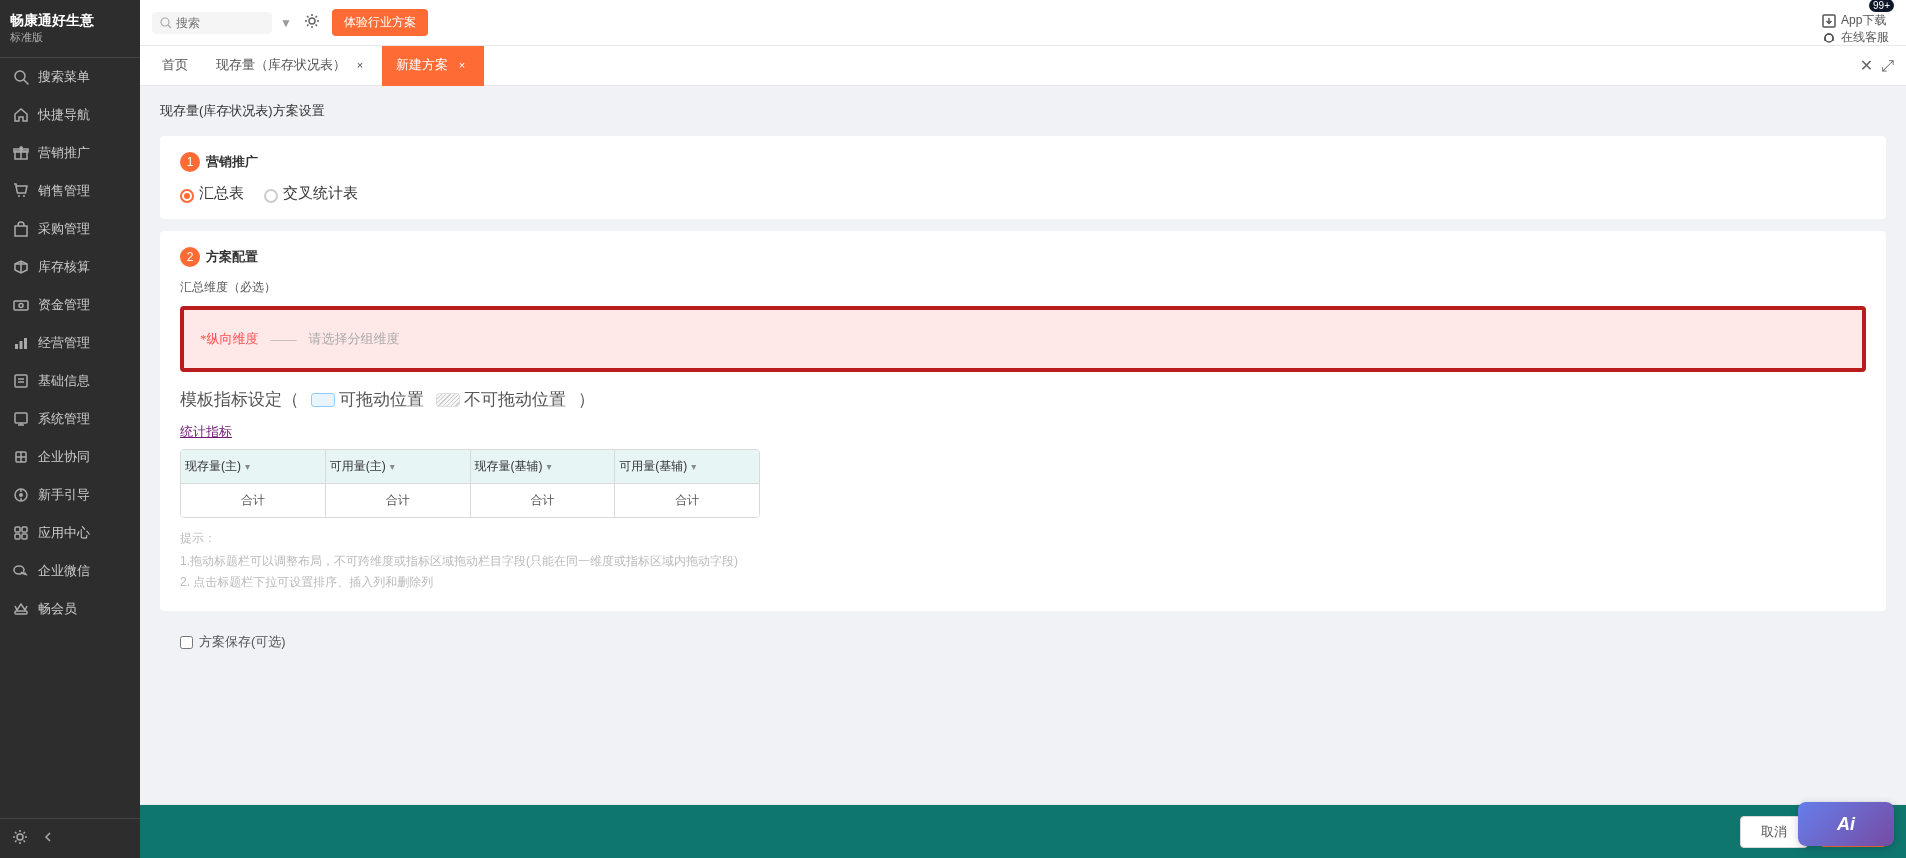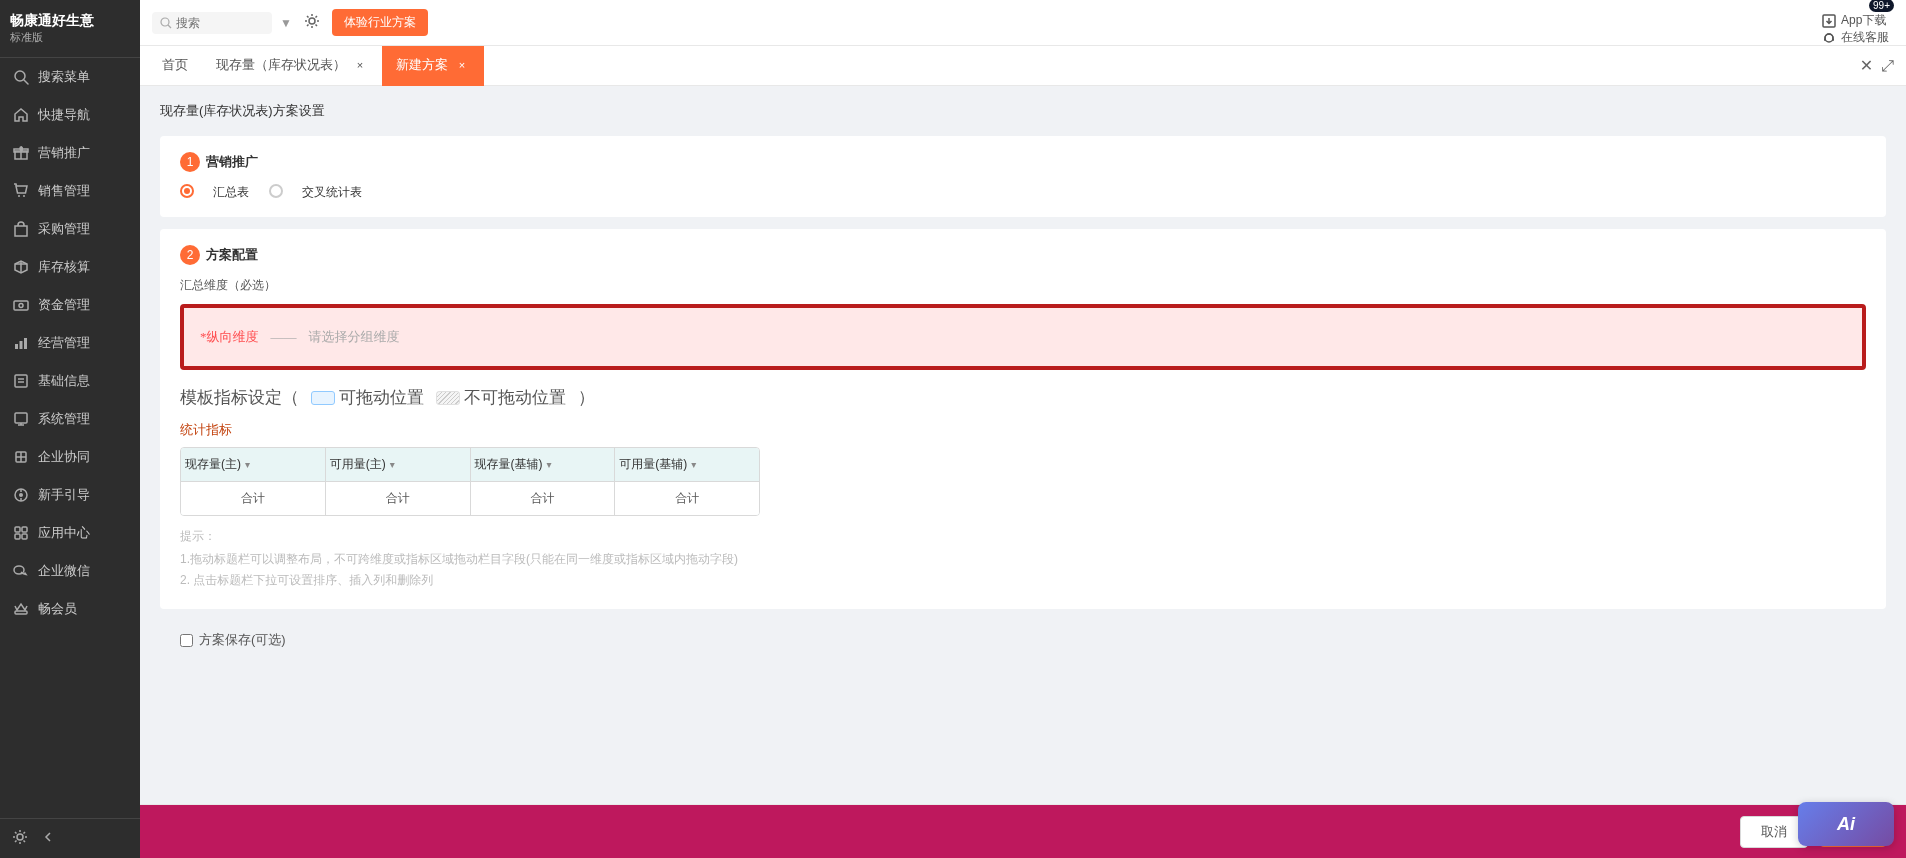--- a/index.html
+++ b/index.html
@@ -225,24 +225,24 @@
     }
 
     
     .radio-group {
       display: flex;
       align-items: center;
       gap: 20px;
     }
     .radio-item {
       display: flex;
-      align-items: flex-start;
-      gap: 19px;
-      cursor: pointer;
-      font-size: 12px;
+      align-items: flex-end;
+      gap: 5px;
+      cursor: pointer;
+      font-size: 15px;
       color: #333;
     }
     .radio-circle {
       width: 14px;
       height: 14px;
       border-radius: 50%;
       border: 2px solid #ccc;
       display: flex;
       align-items: center;
       justify-content: center;
@@ -328,24 +328,25 @@
         #ccc 2px,
         #ccc 3px
       );
     }
 
     
     .stats-section {
       margin-top: 4px;
     }
     .stats-title {
-      color: #c2410c;
+      color: #701a75;
       font-size: 13px;
       margin-bottom: 8px;
       font-weight: 500;
+      text-decoration: underline;
     }
 
     .stats-table {
       border: 1px solid #d9d9d9;
       border-radius: 4px;
       overflow: hidden;
       width: 580px;
     }
     .stats-table-header {
       display: flex;
@@ -402,21 +403,21 @@
       gap: 6px;
       padding: 10px 20px;
       background: #f0f2f5;
     }
     .save-row input[type="checkbox"] { cursor: pointer; }
     .save-row label { font-size: 13px; color: #555; cursor: pointer; }
 
     
     .footer-bar {
       height: 54px;
-      background: #be185d;
+      background: #0f766e;
       border-top: 1px solid #e8e8e8;
       display: flex;
       align-items: center;
       justify-content: flex-end;
       padding: 0 20px;
       gap: 12px;
     }
     .btn-cancel {
       background: #fff;
       color: #555;

